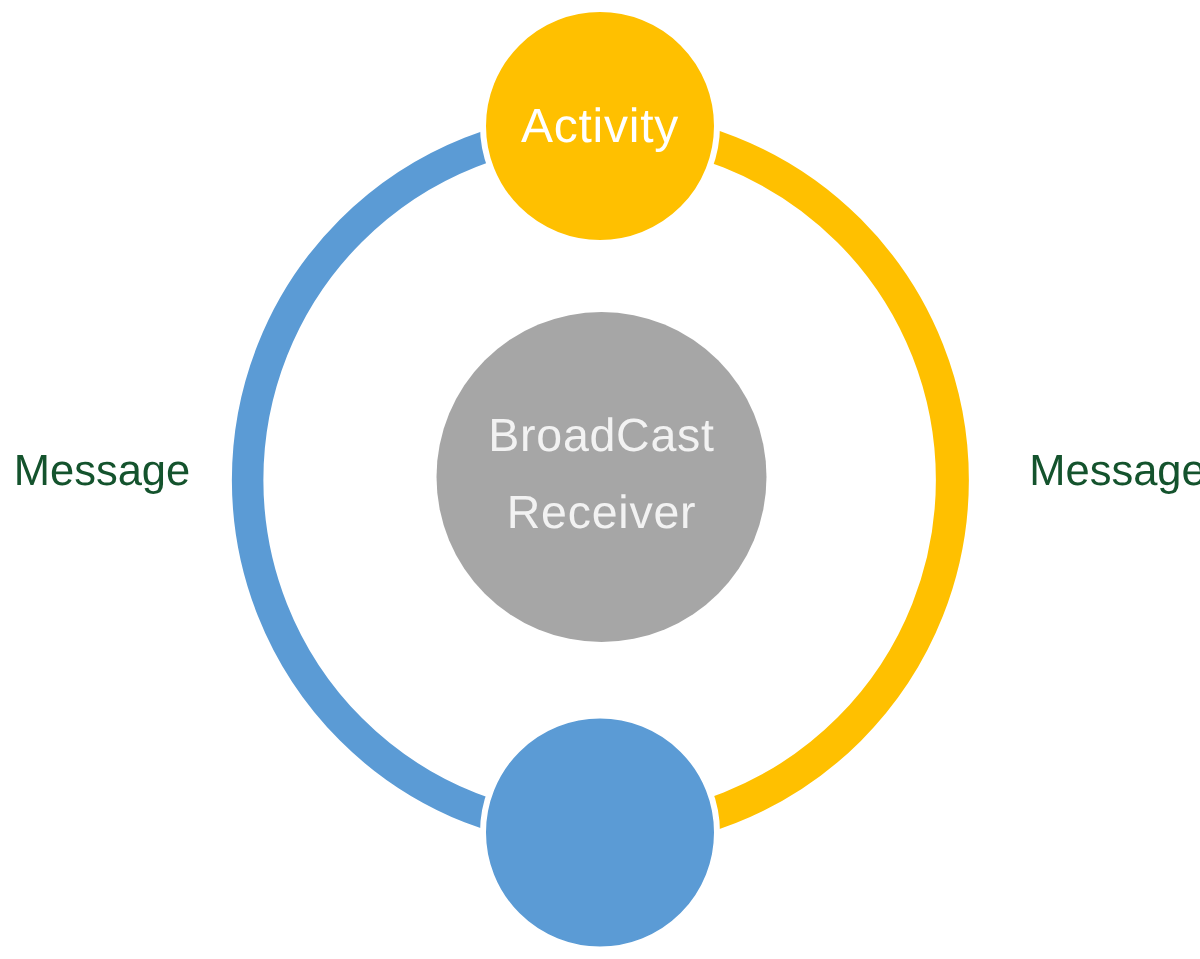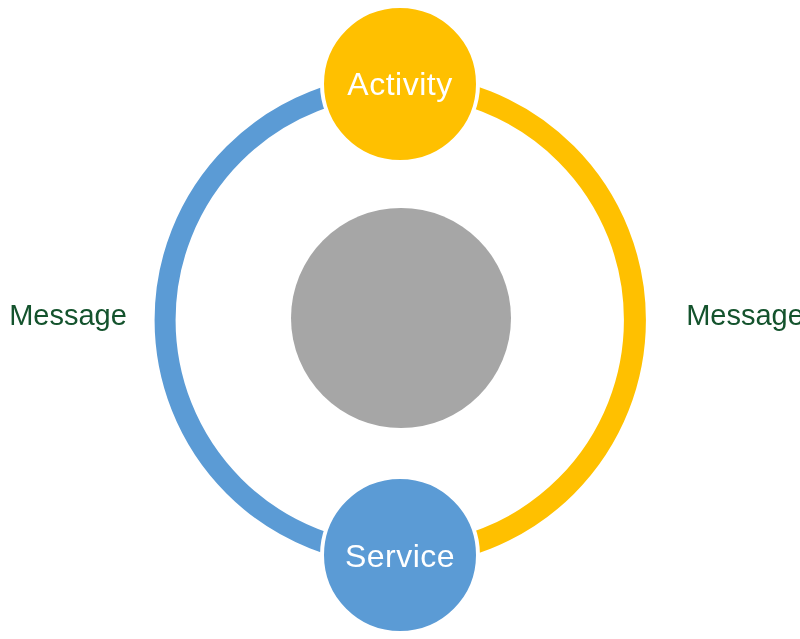--- a/index.html
+++ b/index.html
@@ -74,20 +74,23 @@
 
     <circle cx="401" cy="318" r="110" fill="#A6A6A6"></circle>
 
     <circle class="node-halo" cx="400" cy="84" r="78" fill="#FFC000"></circle>
 
     <circle class="node-halo" cx="400" cy="555" r="78" fill="#5B9BD5"></circle>
   </svg>
 
   <div class="label node-label activity-label">Activity</div>
 
+  <div class="label center-label">
+    <div>BroadCast</div>
+    <div>Receiver</div>
+  </div>
 
-  <div class="label node-label service-label">Service</div>
 
   <div class="label message-label message-left">Message</div>
 
   <div class="label message-label message-right">Message</div>
 
 </div>
 
 </body></html>

